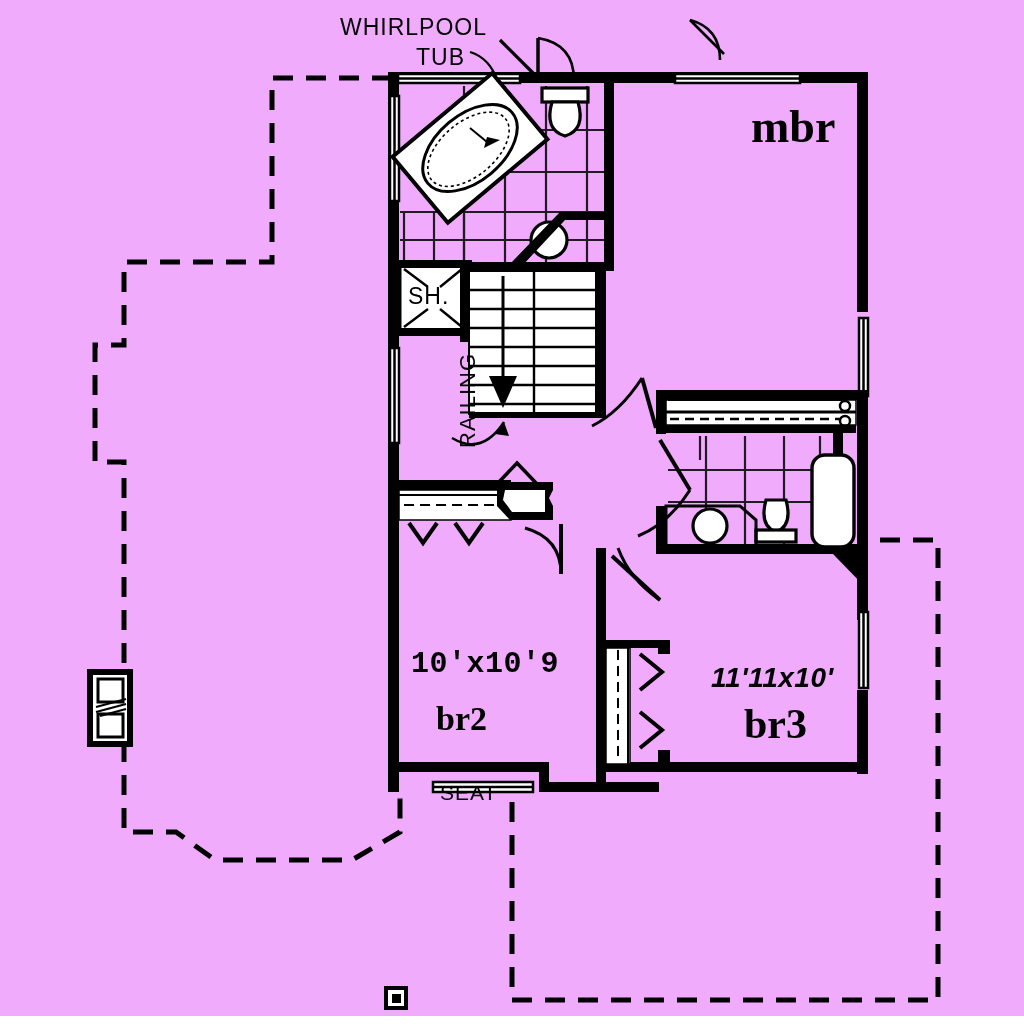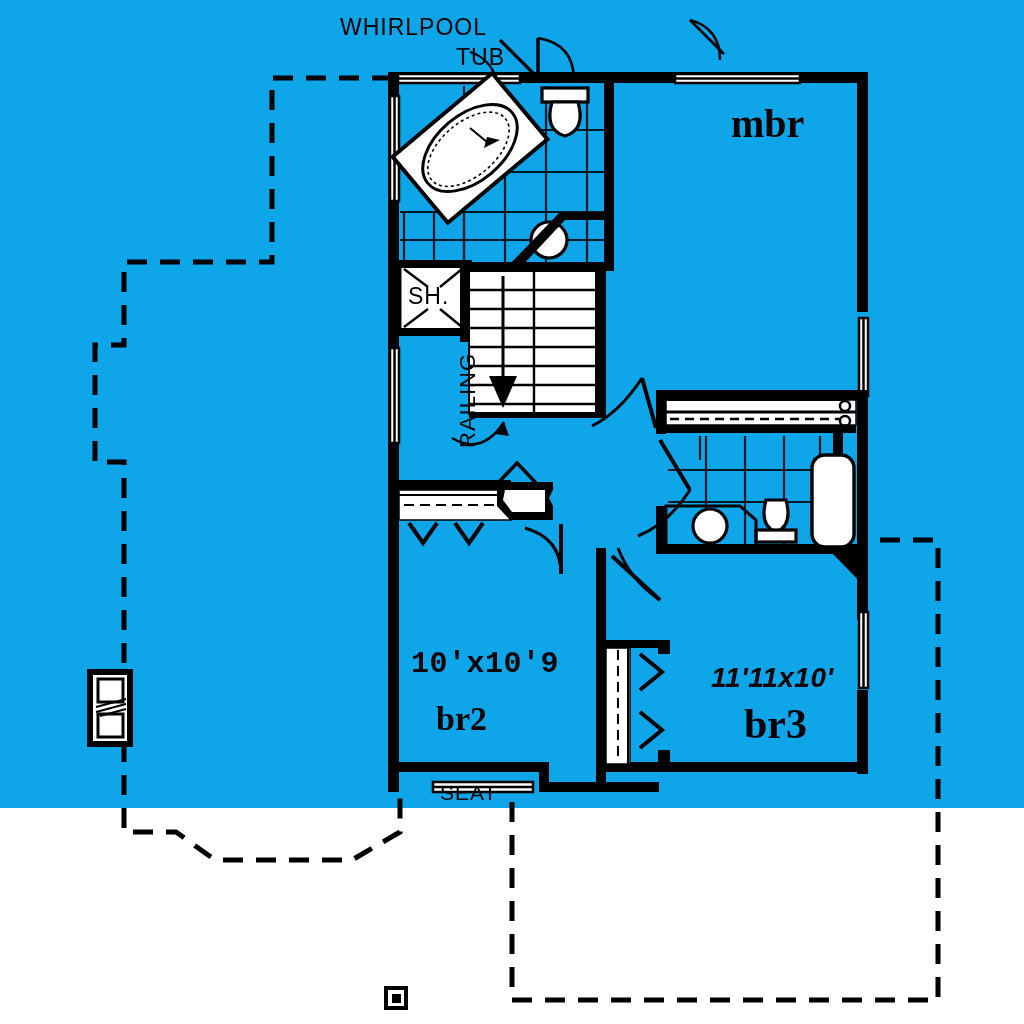--- a/index.html
+++ b/index.html
@@ -1,18 +1,18 @@
 <!DOCTYPE html>
 <html><head>
 <meta charset="utf-8">
 <style>
   html,body{margin:0;padding:0;background:#ffffff;}
   body{width:1024px;height:1024px;overflow:hidden;
        font-family:"Liberation Sans", sans-serif;}
-  #plan{position:relative;width:1024px;height:808px;background:#0ea5e9;}
+  #plan{position:relative;width:1024px;height:1016px;background:#f0abfc;}
   #plan svg{position:absolute;left:0;top:0;}
   .lbl{position:absolute;color:#000;white-space:nowrap;}
   .room-name{font-family:"Liberation Serif", serif;font-weight:bold;}
   .dim{font-family:"Liberation Sans", sans-serif;font-weight:bold;letter-spacing:.5px;}
   .note{font-family:"Liberation Sans", sans-serif;letter-spacing:1px;}
   .rot{transform-origin:0 0;}
 </style>
 </head>
 <body>
 
@@ -272,29 +272,29 @@
     <rect x="386" y="988" width="20" height="20" fill="#fff" stroke="#000" stroke-width="4"></rect>
     <rect x="392" y="994" width="9" height="9" fill="#000"></rect>
   </g>
 
   <g fill="none" stroke="#000" stroke-width="2.2">
     <path d="M 470 52 q 20 6 28 30"></path>
   </g>
 </svg>
 
 <div class="lbl note" style="left:340px;top:14px;font-size:23px;">WHIRLPOOL</div>
-<div class="lbl note" style="left:416px;top:44px;font-size:23px;margin-left:40px;">TUB</div>
+<div class="lbl note" style="left:416px;top:44px;font-size:23px;">TUB</div>
 
 <div class="lbl note" style="left:408px;top:283px;font-size:23px;">SH.</div>
 
 <div class="lbl note rot" style="left:455px;top:448px;font-size:22px;transform:rotate(-90deg);">RAILING</div>
 
 <div class="lbl note" style="left:440px;top:757px;font-size:21px;margin-top:24px;">SEAT</div>
 
-<div class="lbl room-name" style="left:731px;top:100px;font-size:40px;">mbr</div>
+<div class="lbl room-name" style="left:751px;top:100px;font-size:46px;">mbr</div>
 
 <div class="lbl dim" style="left:411px;top:647px;font-size:30px;font-family:Liberation Mono, monospace;">10'x10'9</div>
 <div class="lbl room-name" style="left:436px;top:700px;font-size:34px;">br2</div>
 
 <div class="lbl dim" style="left:711px;top:662px;font-size:28px;font-style:italic;">11'11x10'</div>
 <div class="lbl room-name" style="left:744px;top:700px;font-size:42px;">br3</div>
 
 </div>
 
 </body></html>

